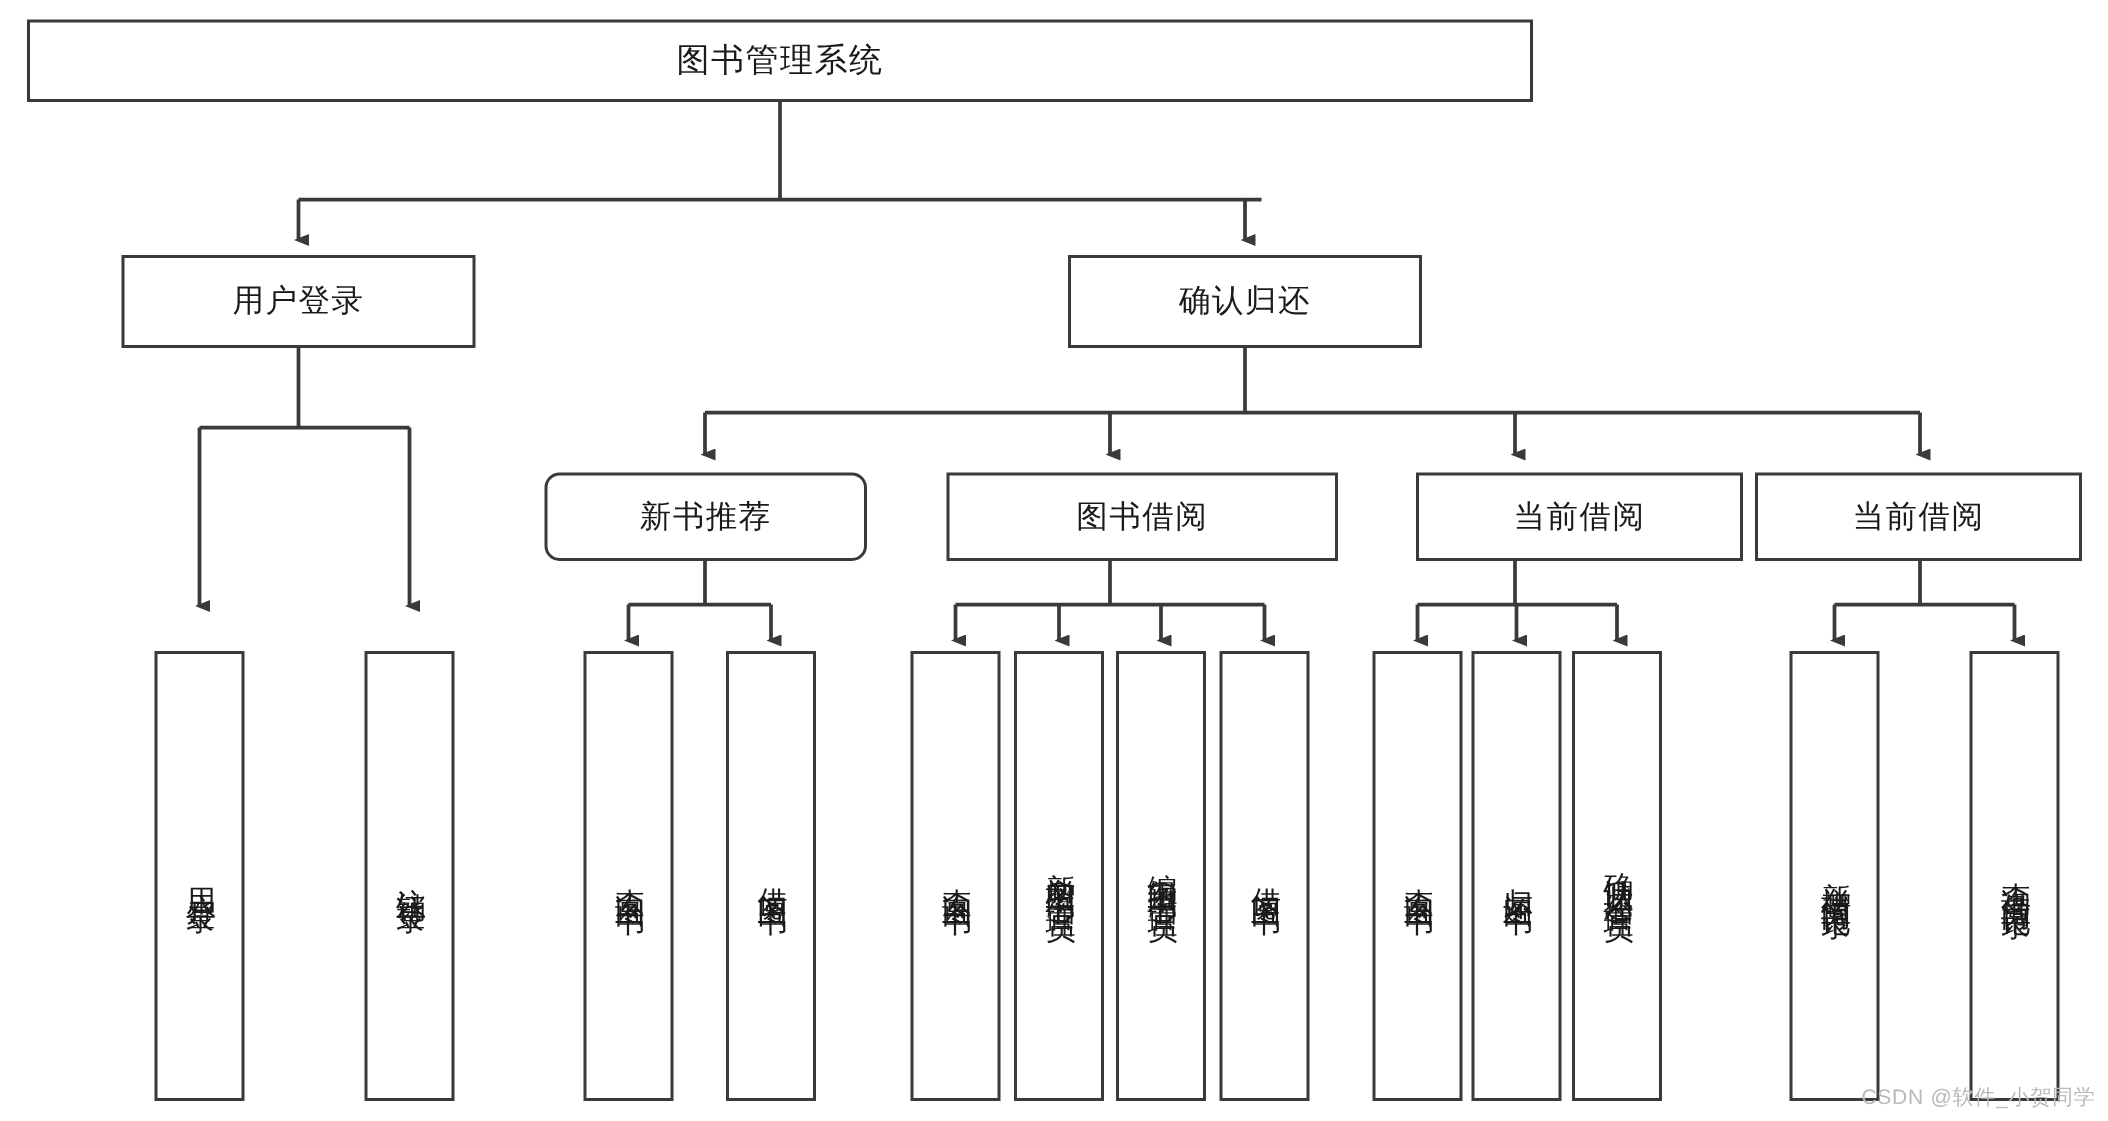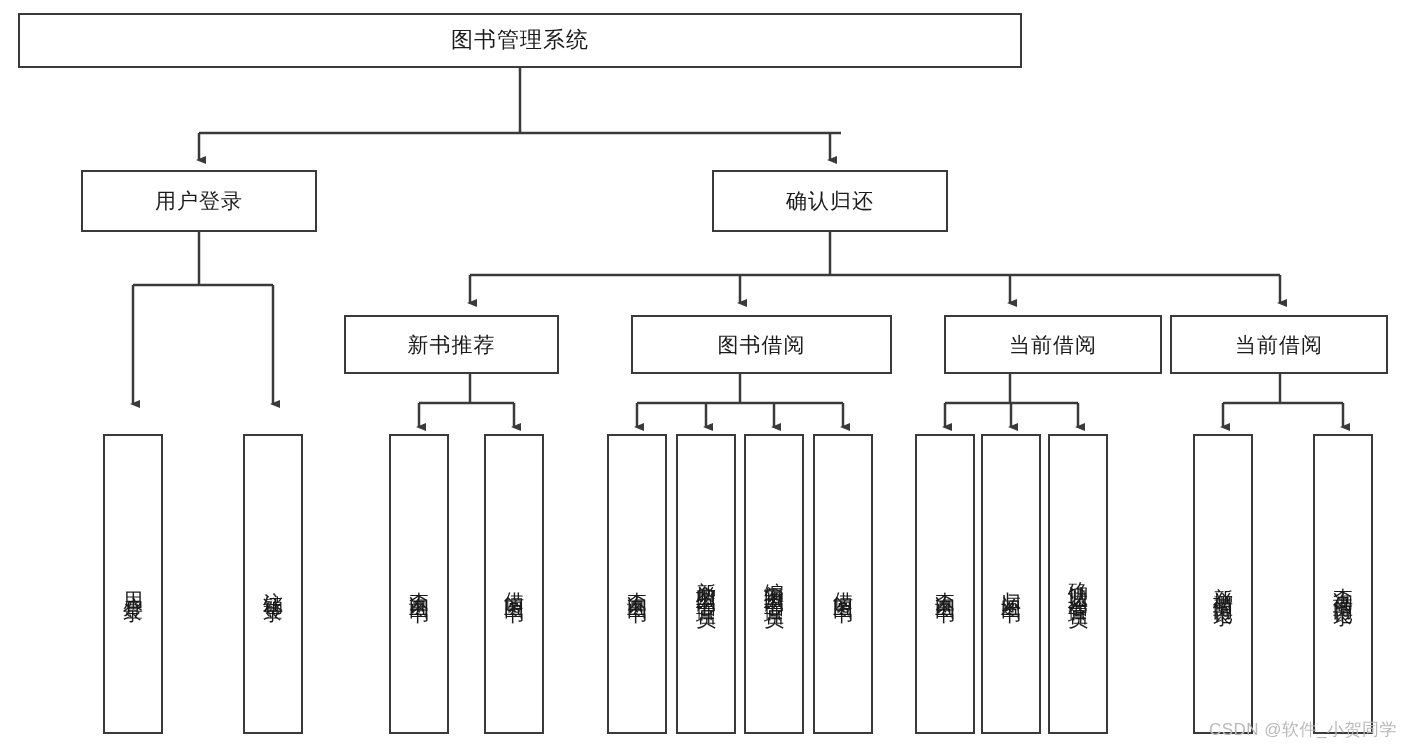--- a/index.html
+++ b/index.html
@@ -55,21 +55,21 @@
     text-orientation: upright;
     letter-spacing: 4px;
     line-height: 1.05;
     white-space: nowrap;
     display: block;
   }
   .watermark {
     position: absolute;
     right: 8px;
     bottom: 6px;
-    font-size: 17px;
+    font-size: 14px;
     color: #b9b9b9;
     letter-spacing: 0.5px;
     white-space: nowrap;
   }
 </style>
 </head>
 <body>
 
 <div id="canvas">
 
@@ -127,21 +127,21 @@
     <span>图书管理系统</span>
   </div>
 
   <div class="node horiz" style="left:81px; top:170px; width:236px; height:62px;">
     <span>用户登录</span>
   </div>
   <div class="node horiz" style="left:712px; top:170px; width:236px; height:62px;">
     <span>确认归还</span>
   </div>
 
-  <div class="node horiz" style="left:344px; top:315px; width:215px; height:59px;">
+  <div class="node horiz" style="left:363px; top:315px; width:215px; height:59px;border-radius:10px;">
     <span>新书推荐</span>
   </div>
   <div class="node horiz" style="left:631px; top:315px; width:261px; height:59px;">
     <span>图书借阅</span>
   </div>
   <div class="node horiz" style="left:901px; top:315px; width:218px; height:59px;margin-left:43px;">
     <span>当前借阅</span>
   </div>
   <div class="node horiz" style="left:1170px; top:315px; width:218px; height:59px;">
     <span>当前借阅</span>

